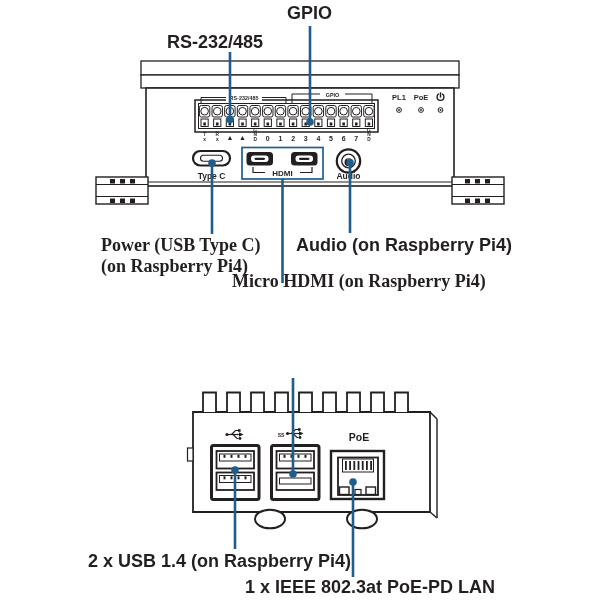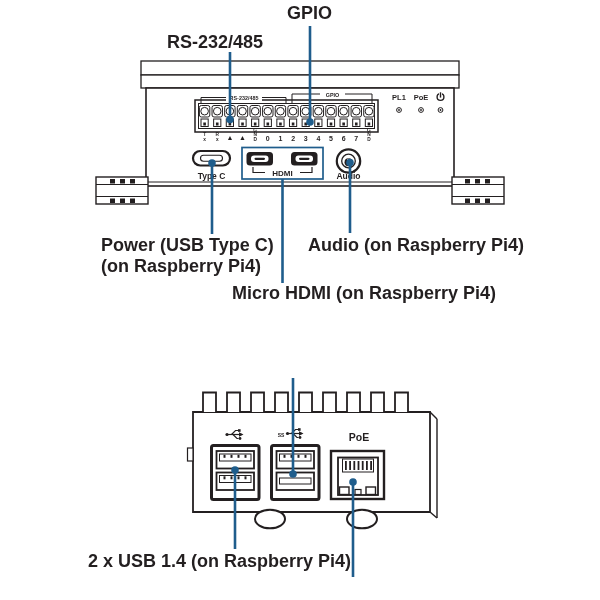--- a/index.html
+++ b/index.html
@@ -302,22 +302,23 @@
         <circle class="bluedot" cx="235" cy="470" r="3.8"></circle>
         <line class="blue" x1="235" y1="470" x2="235" y2="549" stroke-width="2.6"></line>
         <circle class="bluedot" cx="353" cy="482" r="3.8"></circle>
         <line class="blue" x1="353" y1="482" x2="353" y2="577" stroke-width="2.6"></line>
       </g>
     </g>
   </svg>
 
   <div class="callout" style="left:167px;top:32px;">RS-232/485</div>
   <div class="callout" style="left:287px;top:3px;">GPIO</div>
-  <div class="callout" style="left:101px;top:235px;">
+  <div class="callout" style="left:101px;top:235px;font-family:Liberation Serif, serif;">
     <div>Power (USB Type C)</div>
     <div>(on Raspberry Pi4)</div>
   </div>
-  <div class="callout" style="left:308px;top:235px;text-align:right;">Audio (on Raspberry Pi4)</div>
-  <div class="callout" style="left:232px;top:283px;">Micro HDMI (on Raspberry Pi4)</div>
+  <div class="callout" style="left:296px;top:235px;text-align:right;">Audio (on Raspberry Pi4)</div>
+  <div class="callout" style="left:232px;top:271px;font-family:Liberation Serif, serif;">Micro HDMI (on Raspberry Pi4)</div>
 
   <div class="callout" style="left:88px;top:551px;">2 x USB 1.4 (on Raspberry Pi4)</div>
+  <div class="callout" style="left:245px;top:577px;">1 x IEEE 802.3at PoE-PD LAN</div>
 
 </div>
 
 </body></html>

